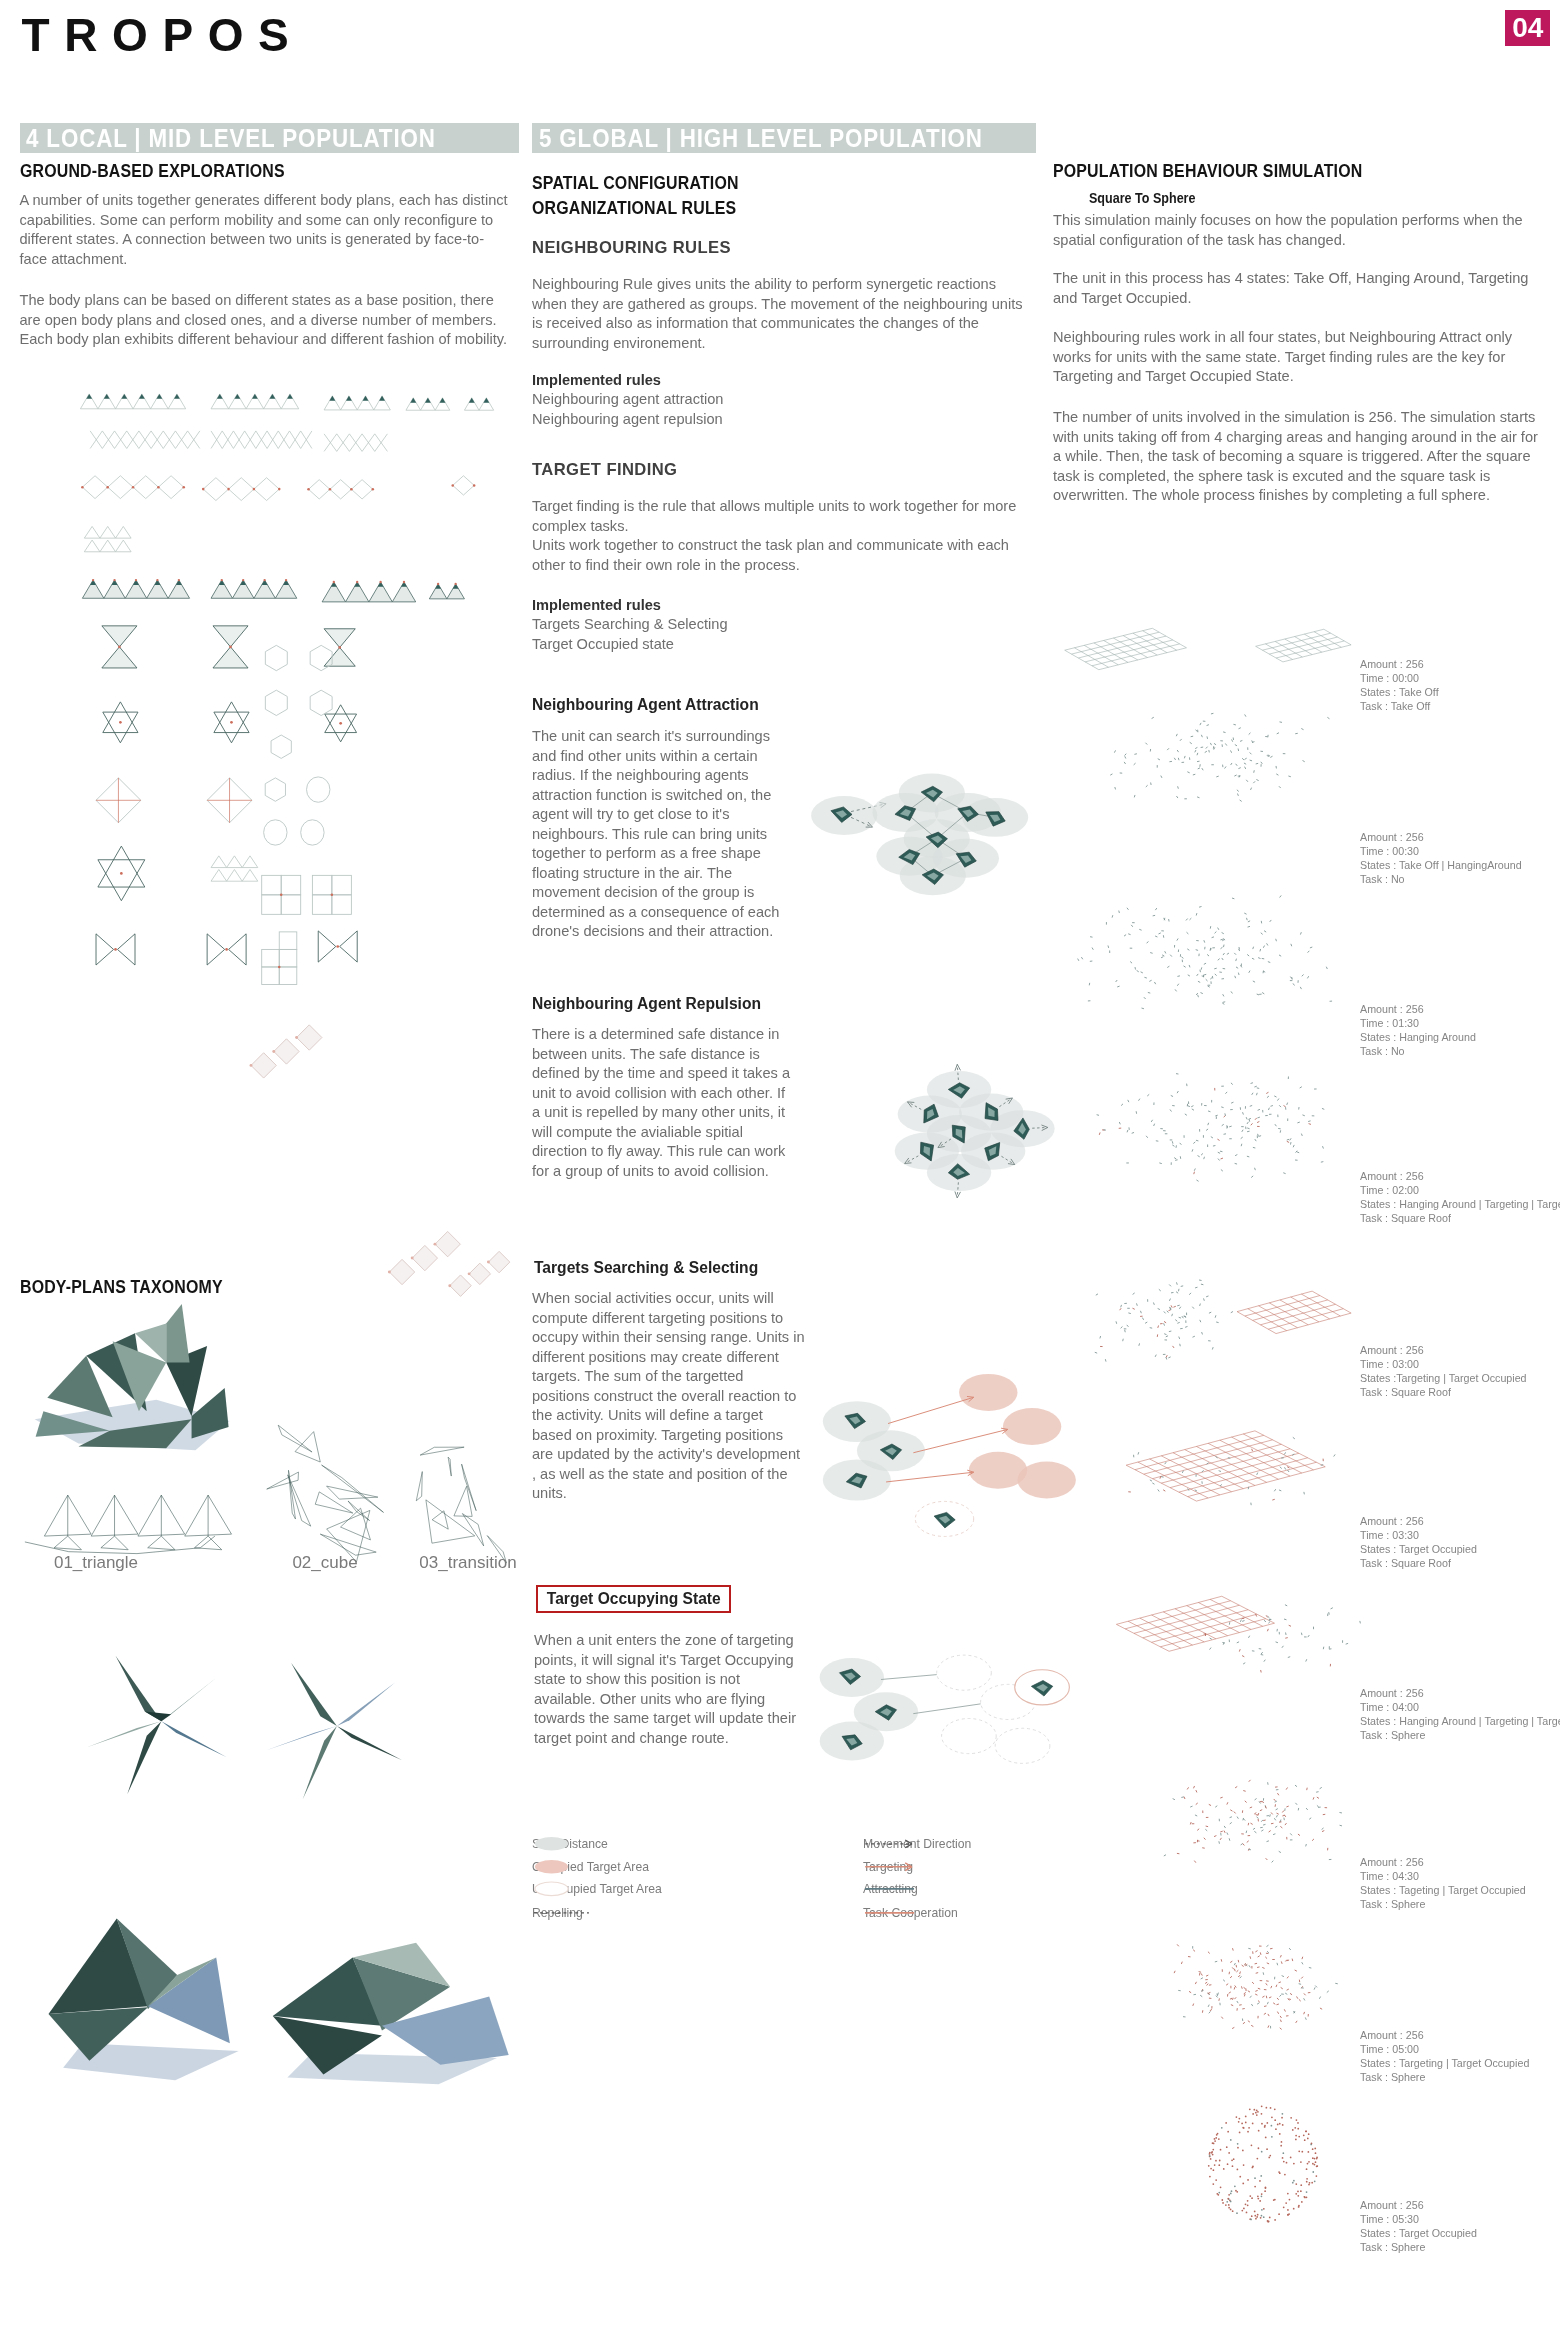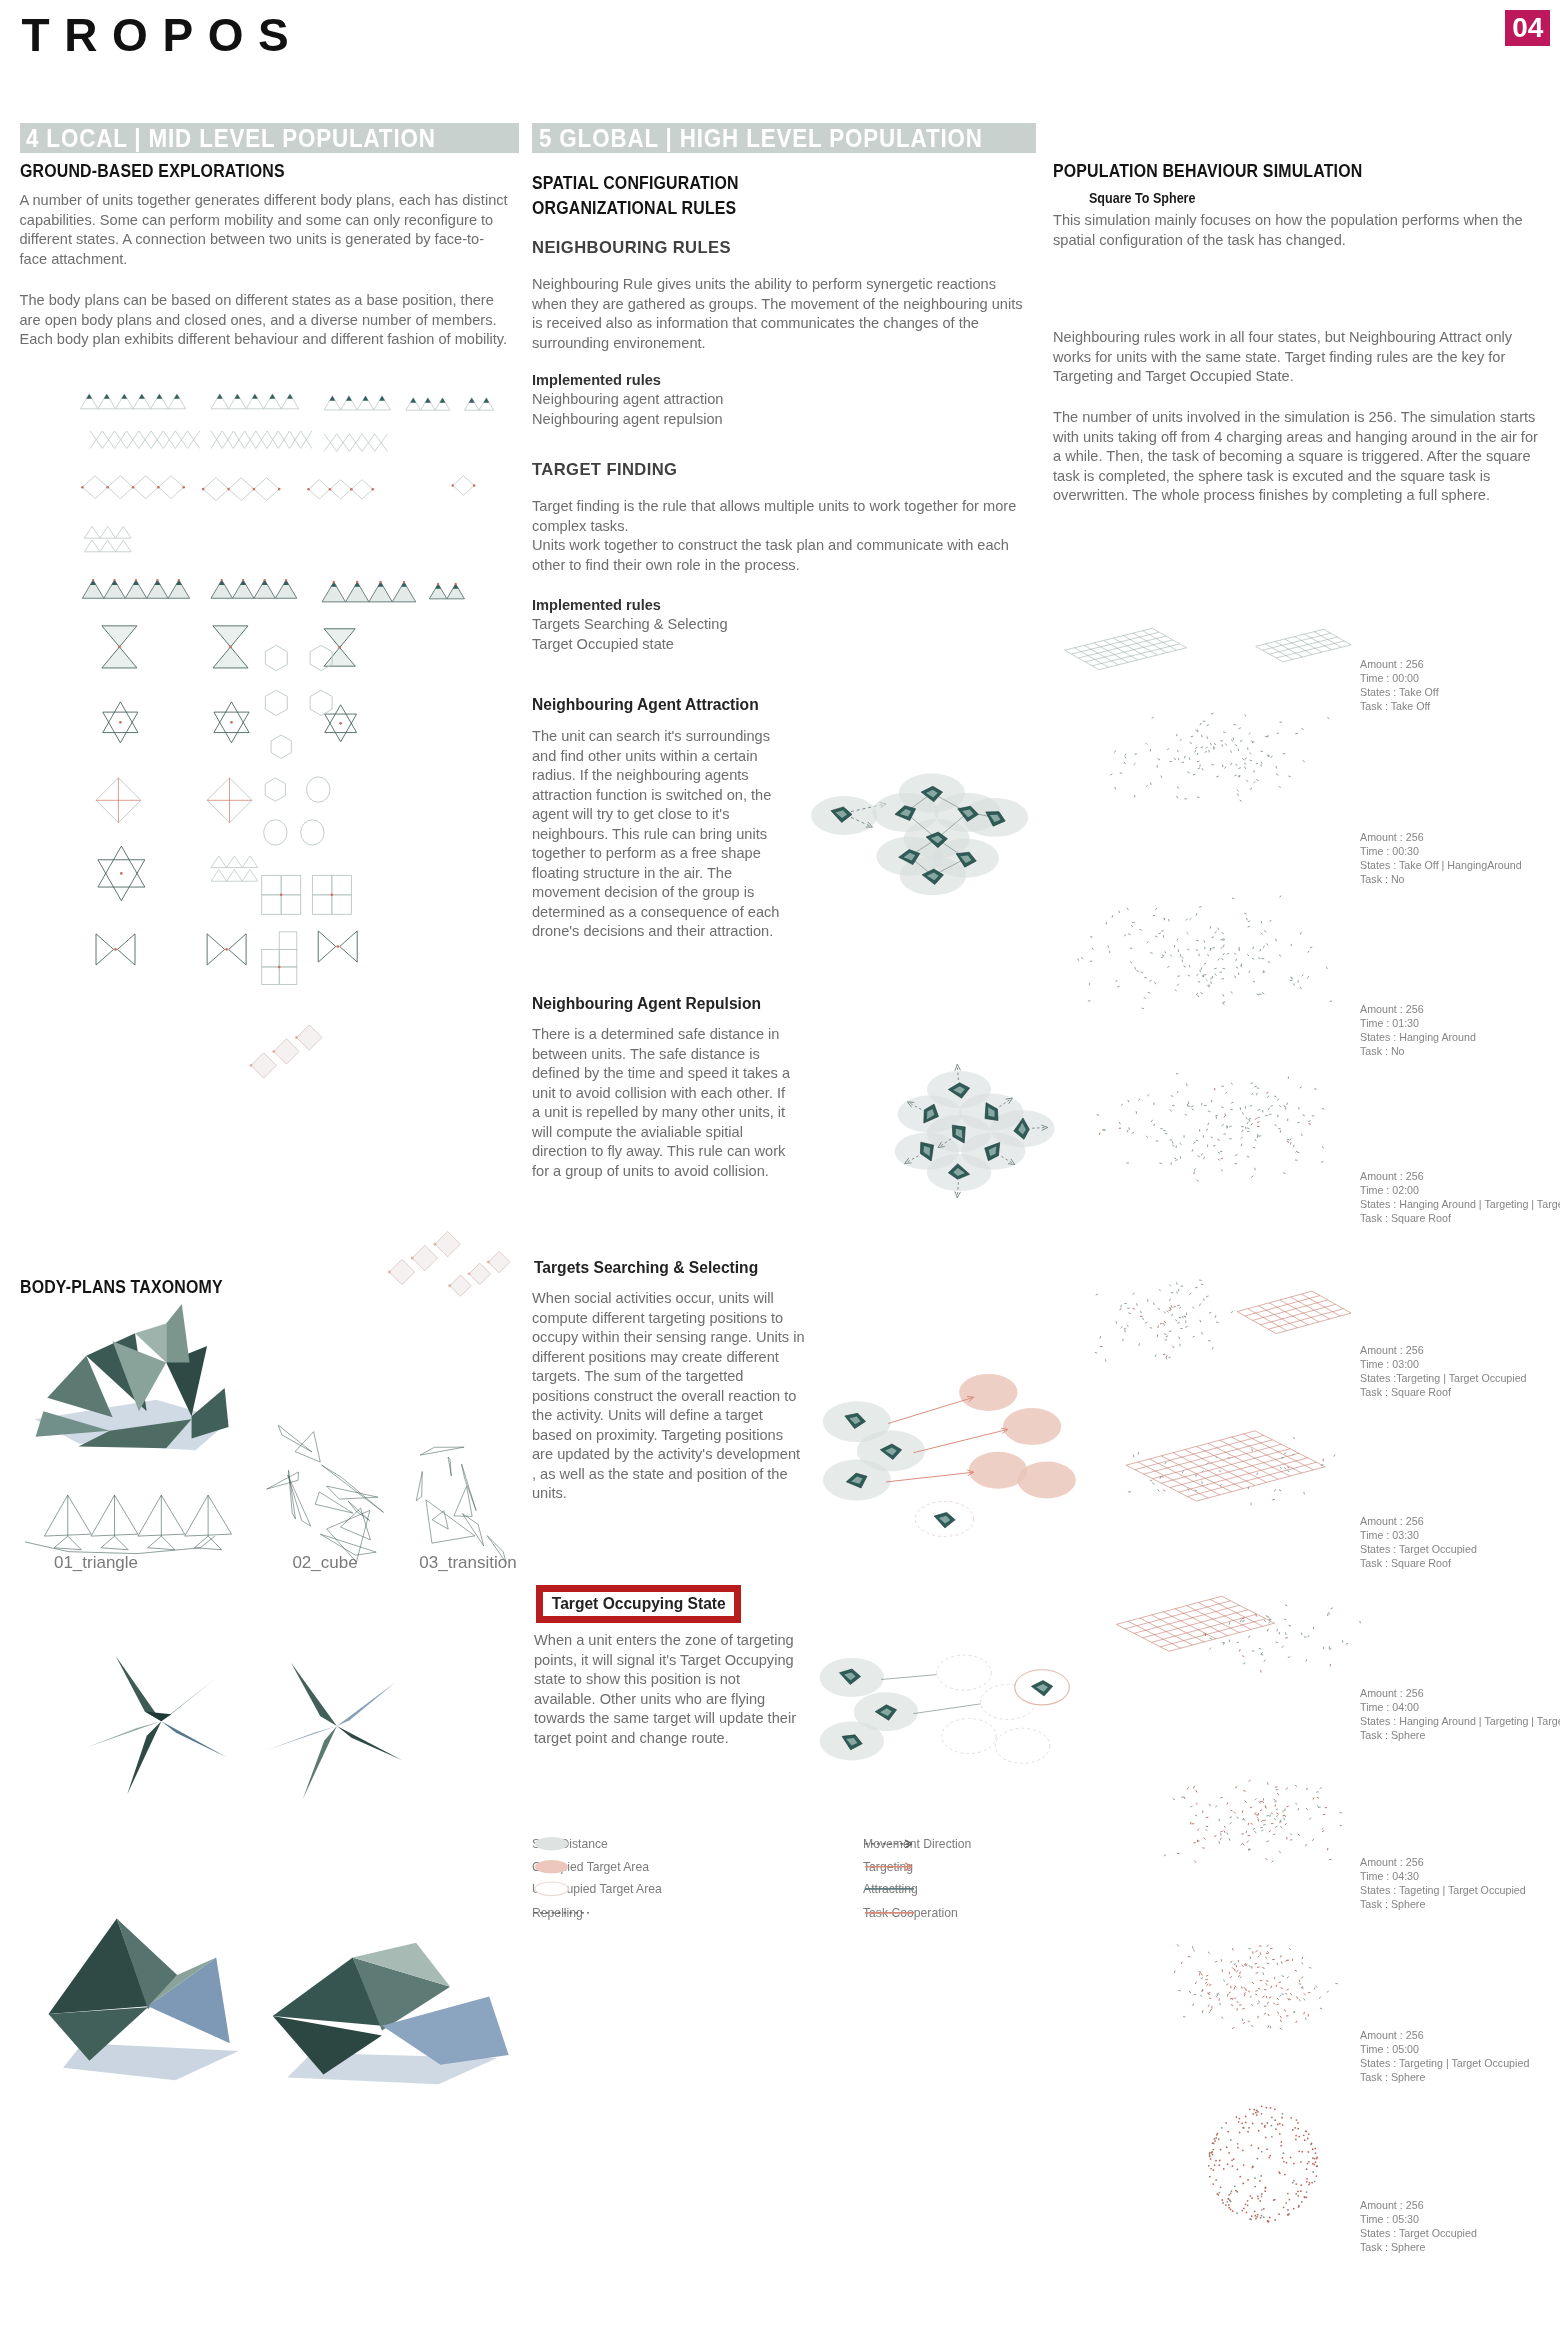--- a/index.html
+++ b/index.html
@@ -15,21 +15,21 @@
   .h-mid{font-size:16.6px;font-weight:700;color:#404040;letter-spacing:0.4px;}
   .h-sub{font-size:15.6px;font-weight:700;color:#232323;}
   .body{font-size:14.6px;line-height:1.34;color:#6e6e6e;}
   .impl-label{font-size:14.6px;font-weight:700;color:#333;}
   .impl-item{font-size:14.6px;color:#6e6e6e;line-height:1.35;}
   .caption{font-size:10.7px;line-height:1.3;color:#858585;white-space:nowrap;}
   .caption div{white-space:nowrap;}
   .taxlabel{font-size:17px;color:#7a7a7a;transform:translateX(-50%);}
   .legend-row{position:absolute;display:flex;align-items:center;font-size:12.2px;color:#7c7c7c;}
   .legend-label{width:144px;}
-  .boxed{border:7px solid #b91c1c;padding:2.9px 8.8px;}
+  .boxed{border:2px solid #b91c1c;padding:2.9px 8.8px;}
   svg{position:absolute;overflow:visible;}
 </style>
 </head>
 <body>
 <div class="page">
 
 <div class="abs title" style="left:21.5px;top:7.8px;">TROPOS</div>
 <div class="abs badge" style="right:9.8px;top:9.8px;">04</div>
 
 <div class="abs bar" style="left:19.5px;top:123px;width:493px;"><span class="cond">4 LOCAL | MID LEVEL POPULATION</span></div>
@@ -602,20 +602,21 @@
 <div class="legend-row" style="left:863px;top:1906px;">
   <span class="legend-label">Task Cooperation</span>
   <svg width="59" height="9.8" viewBox="0 0 60 10">
         <line x1="2" y1="5" x2="52" y2="5" stroke="#d98b77" stroke-width="1.8"></line>
       </svg>
 </div>
 
 <div class="abs" style="left:1053px;top:160px;"><span class="cond h-cond">POPULATION BEHAVIOUR SIMULATION</span></div>
 <div class="abs" style="left:1053px;top:189px;margin-left:36px;"><span class="cond" style="font-size:14.6px;font-weight:700;">Square To Sphere</span></div>
 <div class="abs body" style="left:1053px;top:211px;width:493px;">This simulation mainly focuses on how the population performs when the spatial configuration of the task has changed.</div>
+<div class="abs body" style="left:1053px;top:269px;width:493px;">The unit in this process has 4 states: Take Off, Hanging Around, Targeting and Target Occupied.</div>
 <div class="abs body" style="left:1053px;top:328px;width:493px;">Neighbouring rules work in all four states, but Neighbouring Attract only works for units with the same state. Target finding rules are the key for Targeting and Target Occupied State.</div>
 <div class="abs body" style="left:1053px;top:408px;width:493px;">The number of units involved in the simulation is 256. The simulation starts with units taking off from 4 charging areas and hanging around in the air for a while. Then, the task of becoming a square is triggered. After the square task is completed, the sphere task is excuted and the square task is overwritten. The whole process finishes by completing a full sphere.</div>
 
 <svg id="gfx-s1" style="left:1053px;top:619px;" width="302" height="78" viewBox="0 0 310 80">
       <line x1="12" y1="32" x2="102" y2="9.5" stroke="#9fb0ad" stroke-width="0.6"></line>
       <line x1="19" y1="36" x2="109" y2="13.5" stroke="#9fb0ad" stroke-width="0.6"></line>
       <line x1="26" y1="40" x2="116" y2="17.5" stroke="#9fb0ad" stroke-width="0.6"></line>
       <line x1="33" y1="44" x2="123" y2="21.5" stroke="#9fb0ad" stroke-width="0.6"></line>
       <line x1="40" y1="48" x2="130" y2="25.5" stroke="#9fb0ad" stroke-width="0.6"></line>
       <line x1="47" y1="52" x2="137" y2="29.5" stroke="#9fb0ad" stroke-width="0.6"></line>

